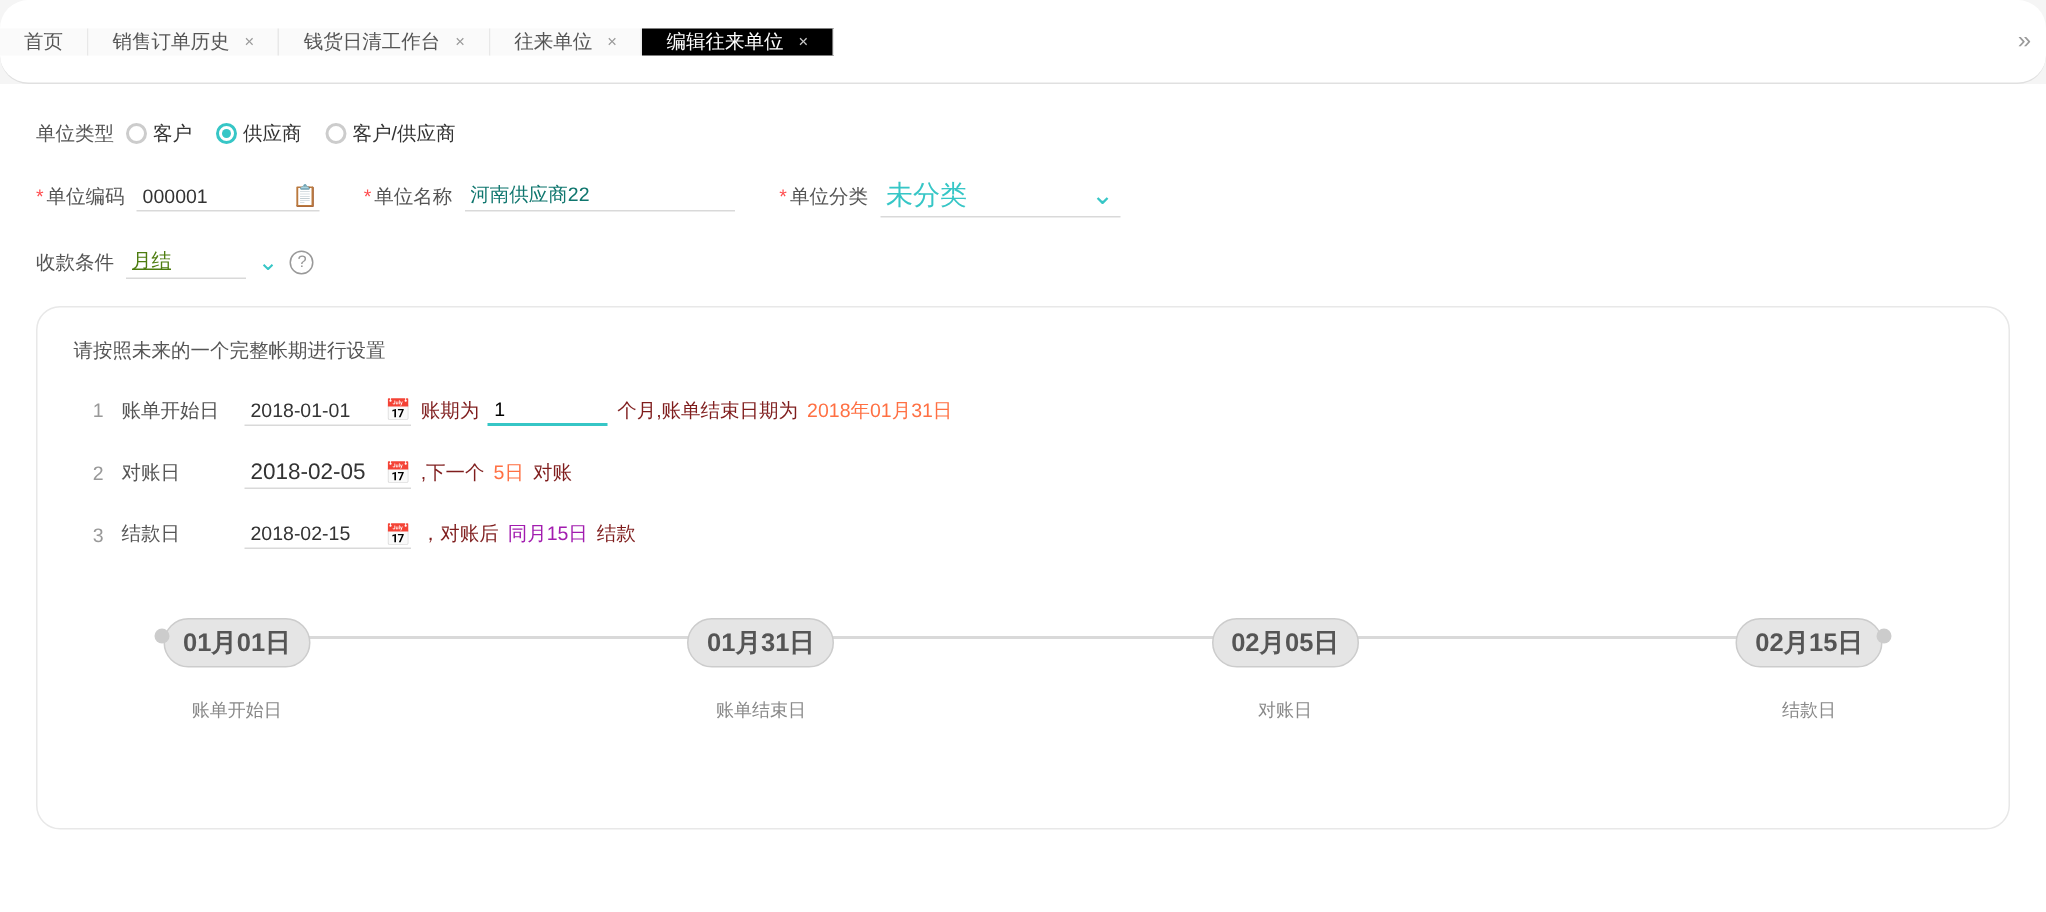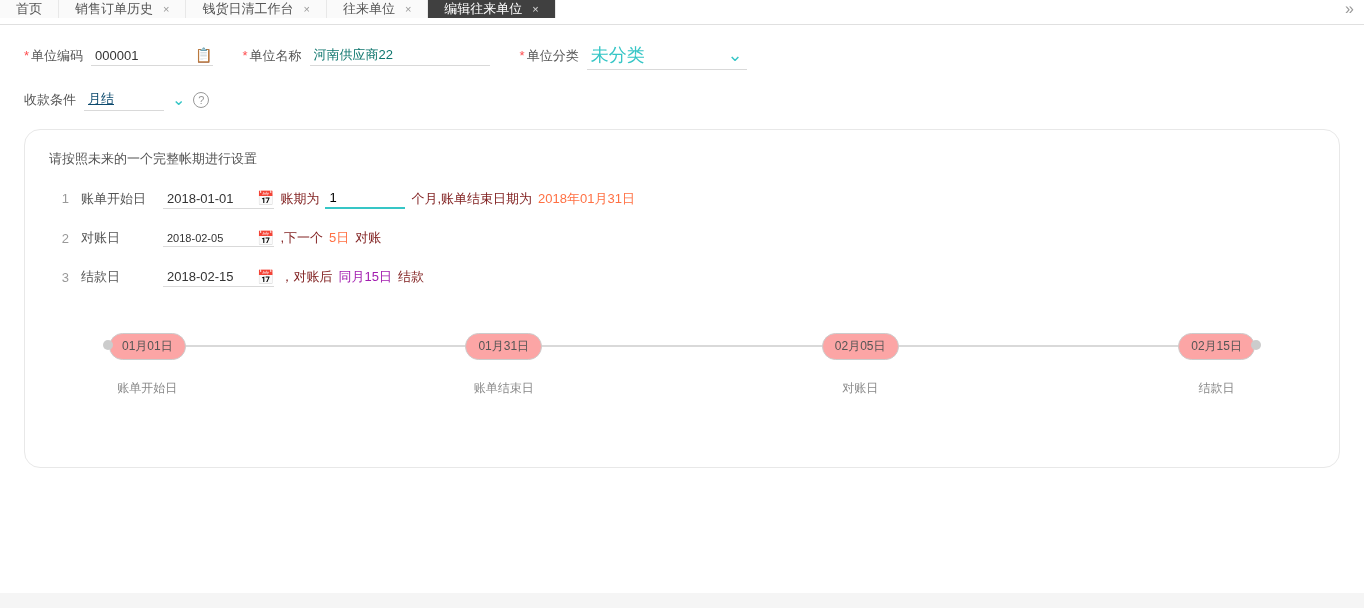--- a/index.html
+++ b/index.html
@@ -1,40 +1,41 @@
 <!DOCTYPE html>
 <html><head>
   <meta charset="utf-8">
   <style>
     * { box-sizing: border-box; margin: 0; padding: 0; }
     body { font-family: 'Microsoft YaHei', Arial, sans-serif; font-size: 13px; color: #333; background: #f5f5f5; }
 
     
     .tab-bar {
       display: flex;
-      align-items: flex-start;
+      align-items: center;
       background: #fff;
       border-bottom: 1px solid #e0e0e0;
-      height: 25px;
+      height: 56px;
       padding-left: 0;
+      border-radius: 19px;
     }
     .tab-item {
       display: flex;
       align-items: center;
       padding: 0 16px;
       cursor: pointer;
       font-size: 13px;
       color: #555;
       border-right: 1px solid #e8e8e8;
       gap: 6px;
       white-space: nowrap;
       background: #fafafa;
     }
     .tab-item.active {
-      background: #404040;
+      background: #000000;
       color: #fff;
     }
     .tab-close {
       font-size: 11px;
       color: #999;
       cursor: pointer;
       margin-left: 4px;
     }
     .tab-item.active .tab-close { color: rgba(255,255,255,0.8); }
     .tab-expand {
@@ -270,29 +271,30 @@
       justify-content: space-between;
       position: relative;
     }
     .timeline-point {
       display: flex;
       flex-direction: column;
       align-items: center;
       gap: 8px;
     }
     .point-bubble {
-      background: #fca5a5;
+      background: #e5e5e5;
       border: 1px solid #ccc;
       border-radius: 20px;
       padding: 4px 12px;
-      font-size: 12px;
+      font-size: 17px;
       color: #555;
       white-space: nowrap;
       position: relative;
       z-index: 1;
+      font-weight: bold;
     }
     .point-label {
       font-size: 12px;
       color: #888;
       margin-top: 18px;
     }
     .timeline-dot-left {
       width: 10px; height: 10px;
       border-radius: 50%;
       background: #ccc;
@@ -334,20 +336,39 @@
     <span>编辑往来单位</span>
     <span class="tab-close">×</span>
   </div>
   <div class="tab-expand">
     <span>»</span>
   </div>
 </div>
 
 <div class="main-content">
 
+  <div class="form-row" style="margin-top:8px;">
+    <div class="form-field">
+      <span class="field-label">单位类型</span>
+      <div class="radio-group">
+        <label class="radio-item">
+          <span class="radio-circle"></span>
+          <span>客户</span>
+        </label>
+        <label class="radio-item">
+          <span class="radio-circle checked"></span>
+          <span>供应商</span>
+        </label>
+        <label class="radio-item">
+          <span class="radio-circle"></span>
+          <span>客户/供应商</span>
+        </label>
+      </div>
+    </div>
+  </div>
 
   <div class="form-row">
     <div class="form-field">
       <span class="field-label">
         <span class="required-star">*</span><span>单位编码</span>
       </span>
       <div class="input-with-icon">
         <input type="text" class="" style="border: none; outline: none; font-size: 13px; width: 100px; padding: 2px 4px; background: transparent;" value="000001">
         <span class="calendar-icon">📋</span>
       </div>
@@ -367,21 +388,21 @@
         <span class="select-arrow" style="margin-left:auto;font-size:18px;color:#36c6c6;">⌄</span>
       </div>
     </div>
   </div>
 
   <div class="form-row">
     <div class="form-field">
       <span class="field-label">收款条件</span>
       <div class="dropdown-field">
         <span class="dropdown-value">
-          <span style="color:#0c4a6e;text-decoration:underline;">月结</span>
+          <span style="color:#4d7c0f;text-decoration:underline;">月结</span>
         </span>
         <span class="dropdown-arrow">⌄</span>
       </div>
       <div class="help-icon">?</div>
     </div>
   </div>
 
   <div class="settings-panel">
     <div class="panel-title">请按照未来的一个完整帐期进行设置</div>
 
@@ -398,21 +419,21 @@
         <span class="row-suffix">个月,账单结束日期为</span>
         <span class="highlight-orange">2018年01月31日</span>
       </div>
     </div>
 
     <div class="setting-row">
       <span class="row-number">2</span>
       <span class="row-label">对账日</span>
       <div class="row-content">
         <div class="input-with-icon" style="border-bottom:1px solid #d9d9d9;">
-          <input type="text" style="border: none; outline: none; font-size: 11px; width: 90px; padding: 2px 4px; background: transparent;" value="2018-02-05">
+          <input type="text" style="border: none; outline: none; font-size: 15px; width: 90px; padding: 2px 4px; background: transparent;" value="2018-02-05">
           <span class="calendar-icon">📅</span>
         </div>
         <span class="row-suffix">,下一个</span>
         <span class="highlight-orange">5日</span>
         <span class="row-suffix">对账</span>
       </div>
     </div>
 
     <div class="setting-row">
       <span class="row-number">3</span>

